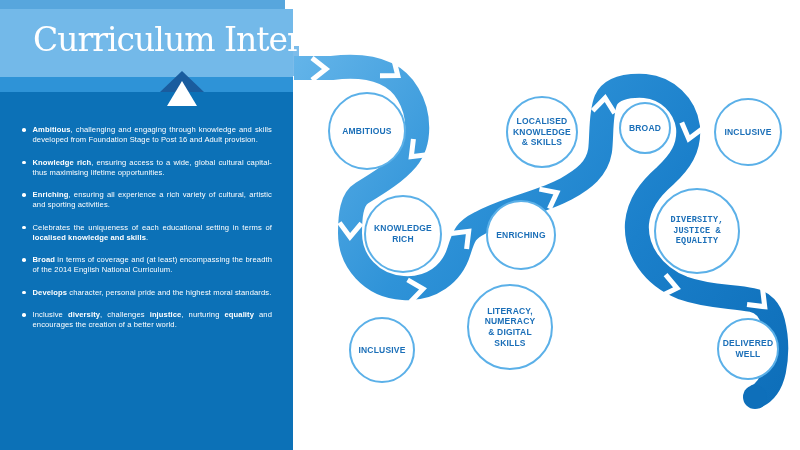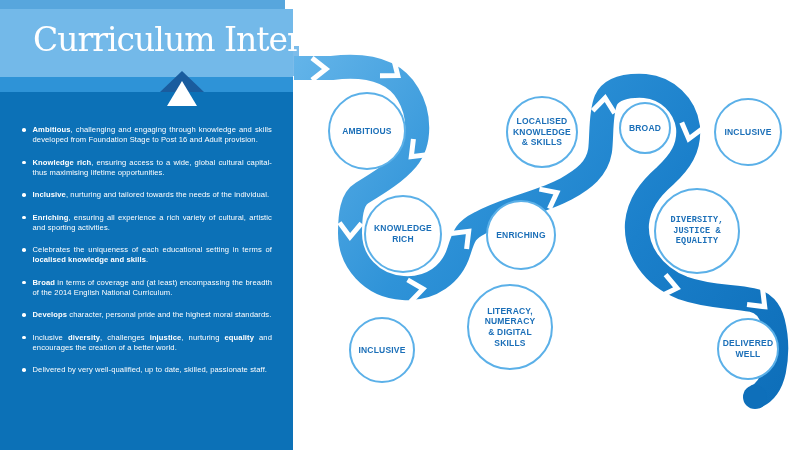--- a/index.html
+++ b/index.html
@@ -58,45 +58,37 @@
         <li>
           <span class="bullet-dot"></span>
           <p class="bullet-text"><b>Ambitious</b><span>, challenging and engaging through knowledge and skills developed from Foundation Stage to Post 16 and Adult provision.</span></p>
         </li>
         <li>
           <span class="bullet-dot"></span>
           <p class="bullet-text"><b>Knowledge rich</b><span>, ensuring access to a wide, global cultural capital- thus maximising lifetime opportunities.</span></p>
         </li>
         <li>
           <span class="bullet-dot"></span>
-          <p class="bullet-text"><b>Inclusive</b><span>, nurturing and tailored towards the needs of the individual.</span></p>
-        </li>
-        <li>
-          <span class="bullet-dot"></span>
           <p class="bullet-text"><b>Enriching</b><span>, ensuring all experience a rich variety of cultural, artistic and sporting activities.</span></p>
         </li>
         <li>
           <span class="bullet-dot"></span>
           <p class="bullet-text"><span>Celebrates the uniqueness of each educational setting in terms of </span><b>localised knowledge and skills</b><span>.</span></p>
         </li>
         <li>
           <span class="bullet-dot"></span>
           <p class="bullet-text"><b>Broad</b><span> in terms of coverage and (at least) encompassing the breadth of the 2014 English National Curriculum.</span></p>
         </li>
         <li>
           <span class="bullet-dot"></span>
           <p class="bullet-text"><b>Develops</b><span> character, personal pride and the highest moral standards.</span></p>
         </li>
         <li>
           <span class="bullet-dot"></span>
           <p class="bullet-text"><span>Inclusive </span><b>diversity</b><span>, challenges </span><b>injustice</b><span>, nurturing </span><b>equality</b><span> and encourages the creation of a better world.</span></p>
-        </li>
-        <li>
-          <span class="bullet-dot"></span>
-          <p class="bullet-text"><span>Delivered by very well-qualified, up to date, skilled, passionate staff.</span></p>
         </li>
       </ul>
   </div>
 
   <svg class="journey-svg" viewBox="0 0 800 450">
     <defs>
       <linearGradient id="ribbonGrad" gradientUnits="userSpaceOnUse" x1="294" y1="60" x2="780" y2="390">
         <stop offset="0" stop-color="#63B4E9"></stop>
         <stop offset="0.35" stop-color="#2F93D8"></stop>
         <stop offset="0.65" stop-color="#1B80CB"></stop>

